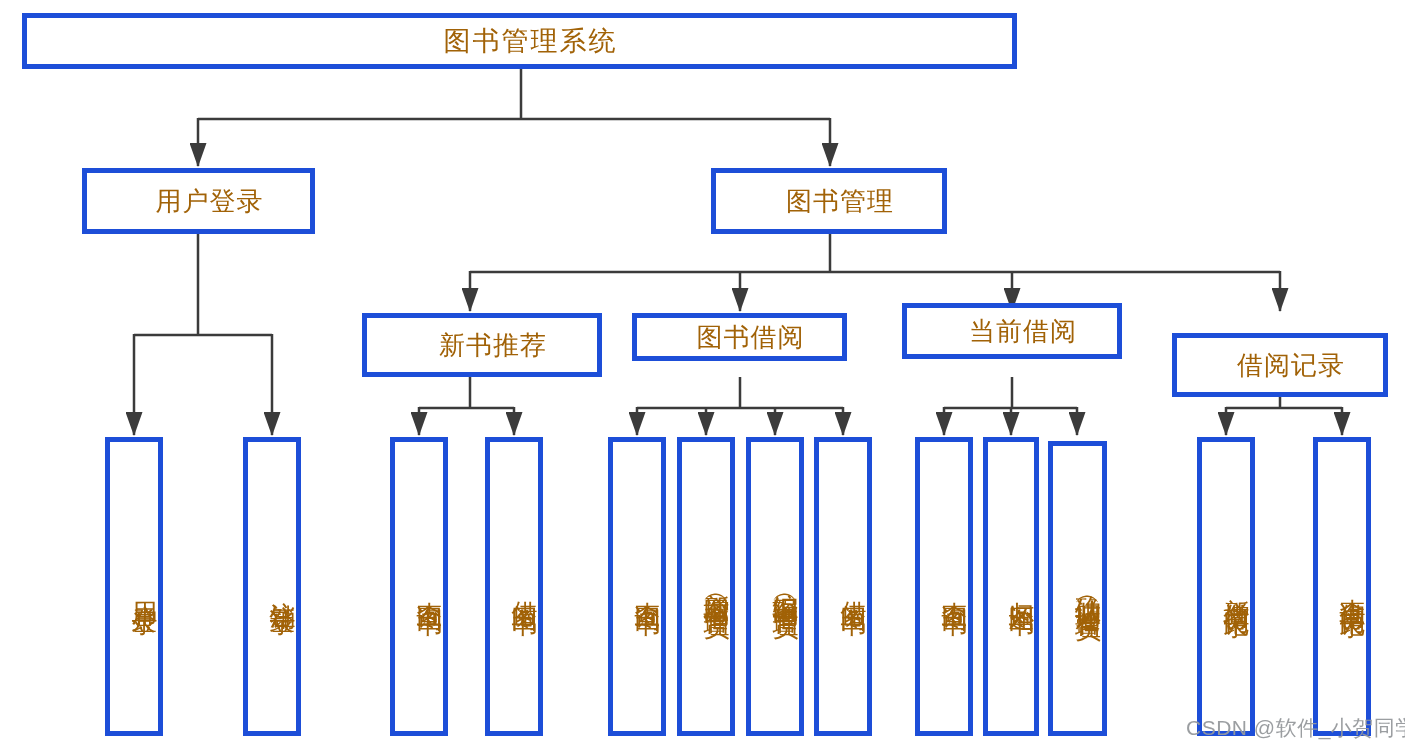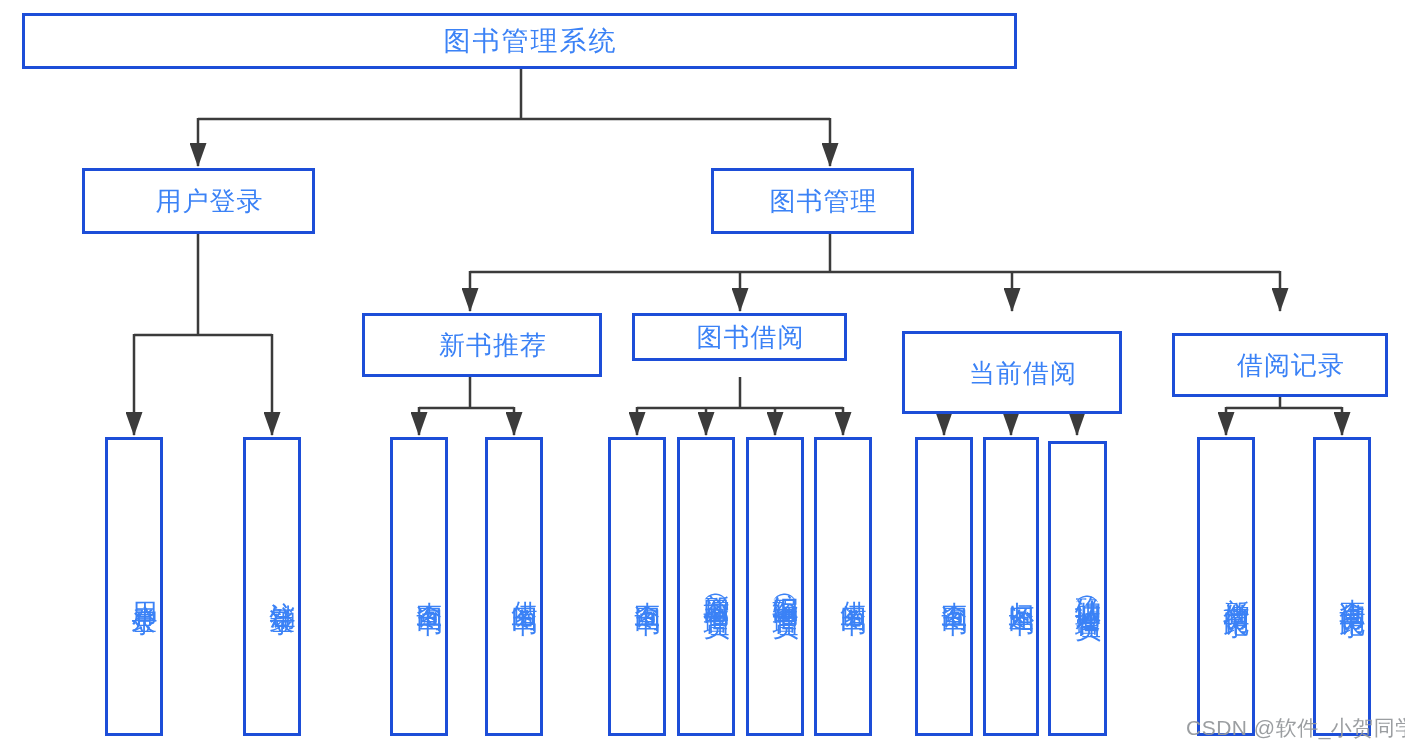--- a/index.html
+++ b/index.html
@@ -14,28 +14,28 @@
     color: #2e2e2e;
   }
   .connectors {
     position: absolute;
     left: 0; top: 0;
     width: 1405px; height: 747px;
     pointer-events: none;
   }
   .node {
     position: absolute;
-    border: 3px solid #1d4ed8;
+    border: 5px solid #1d4ed8;
     background: #ffffff;
     display: flex;
     align-items: center;
     justify-content: center;
     font-size: 26px;
     letter-spacing: 1px;
-    color: #3b82f6;
+    color: #a16207;
     line-height: 1;
     z-index: 2;
     padding-left: 22px;
   }
   .node.root { font-size: 27px; letter-spacing: 2px; }
   .leaf span.vtext {
     writing-mode: vertical-rl;
     text-orientation: mixed;
     letter-spacing: 3px;
     font-size: 26px;
@@ -101,31 +101,31 @@
     </g>
   </svg>
 
   <div class="node root" style="left:22px; top:13px; width:995px; height:56px;">
     <span>图书管理系统</span>
   </div>
 
   <div class="node" style="left:82px; top:168px; width:233px; height:66px;">
     <span>用户登录</span>
   </div>
-  <div class="node" style="left:711px; top:168px; width:203px; height:66px;">
+  <div class="node" style="left:711px; top:168px; width:236px; height:66px;">
     <span>图书管理</span>
   </div>
 
   <div class="node" style="left:362px; top:313px; width:240px; height:64px;">
     <span>新书推荐</span>
   </div>
   <div class="node" style="left:632px; top:313px; width:215px; height:48px;">
     <span>图书借阅</span>
   </div>
-  <div class="node" style="left:902px; top:331px; width:220px; height:83px;text-align:center;">
+  <div class="node" style="left:902px; top:303px; width:220px; height:56px;text-align:center;">
     <span>当前借阅</span>
   </div>
   <div class="node" style="left:1172px; top:313px; width:216px; height:64px;margin-top:20px;">
     <span>借阅记录</span>
   </div>
 
   <div class="node leaf" style="left:105px; top:437px; width:58px; height:299px;">
     <span class="vtext">用户登录</span>
   </div>
   <div class="node leaf" style="left:243px; top:437px; width:58px; height:299px;">

